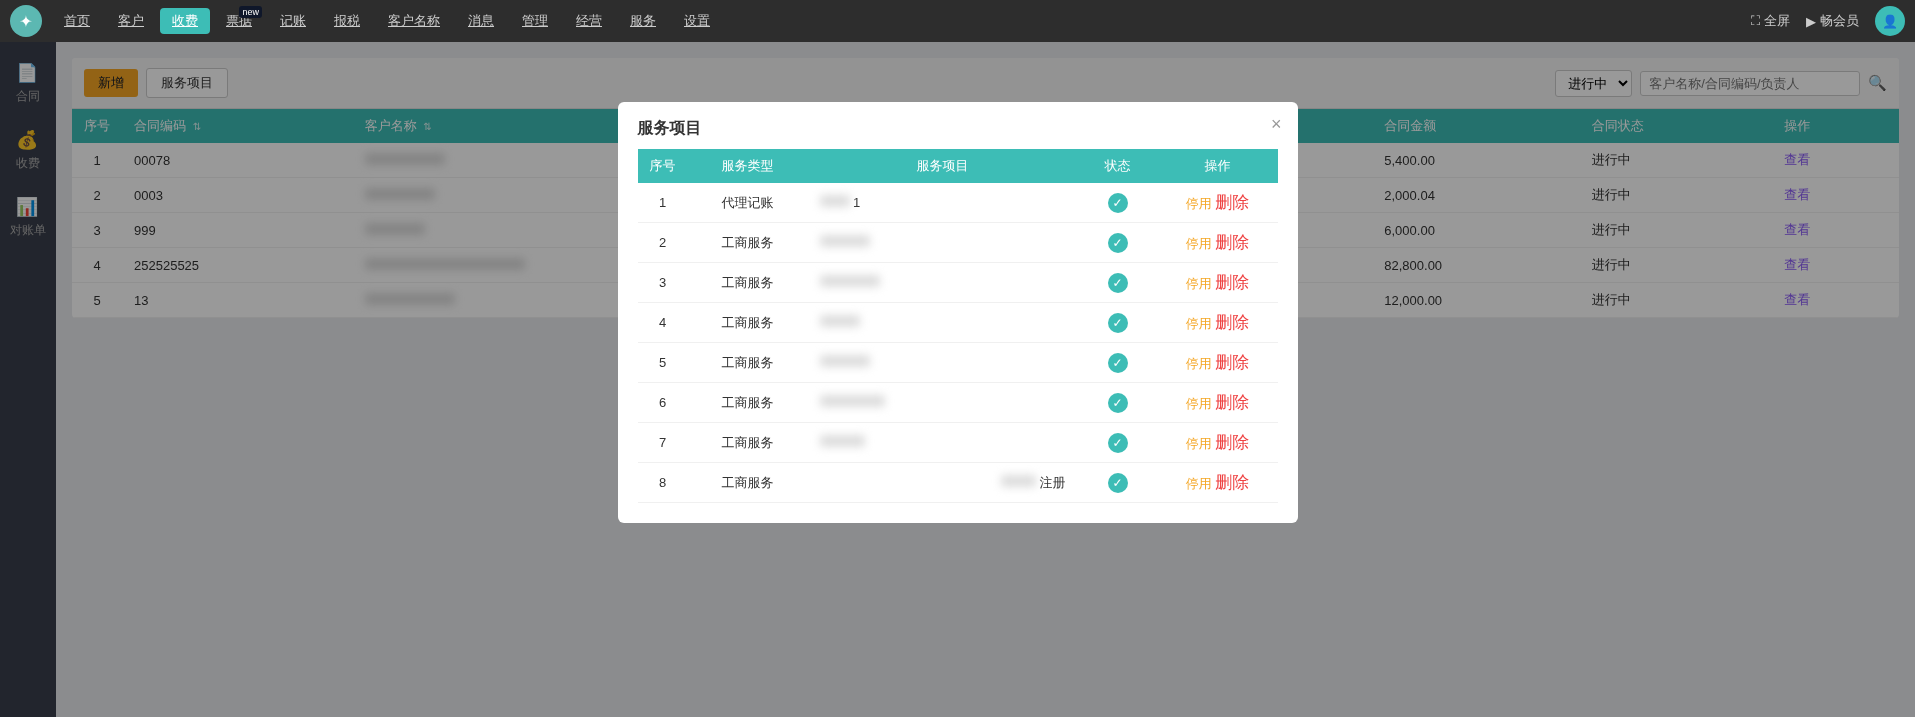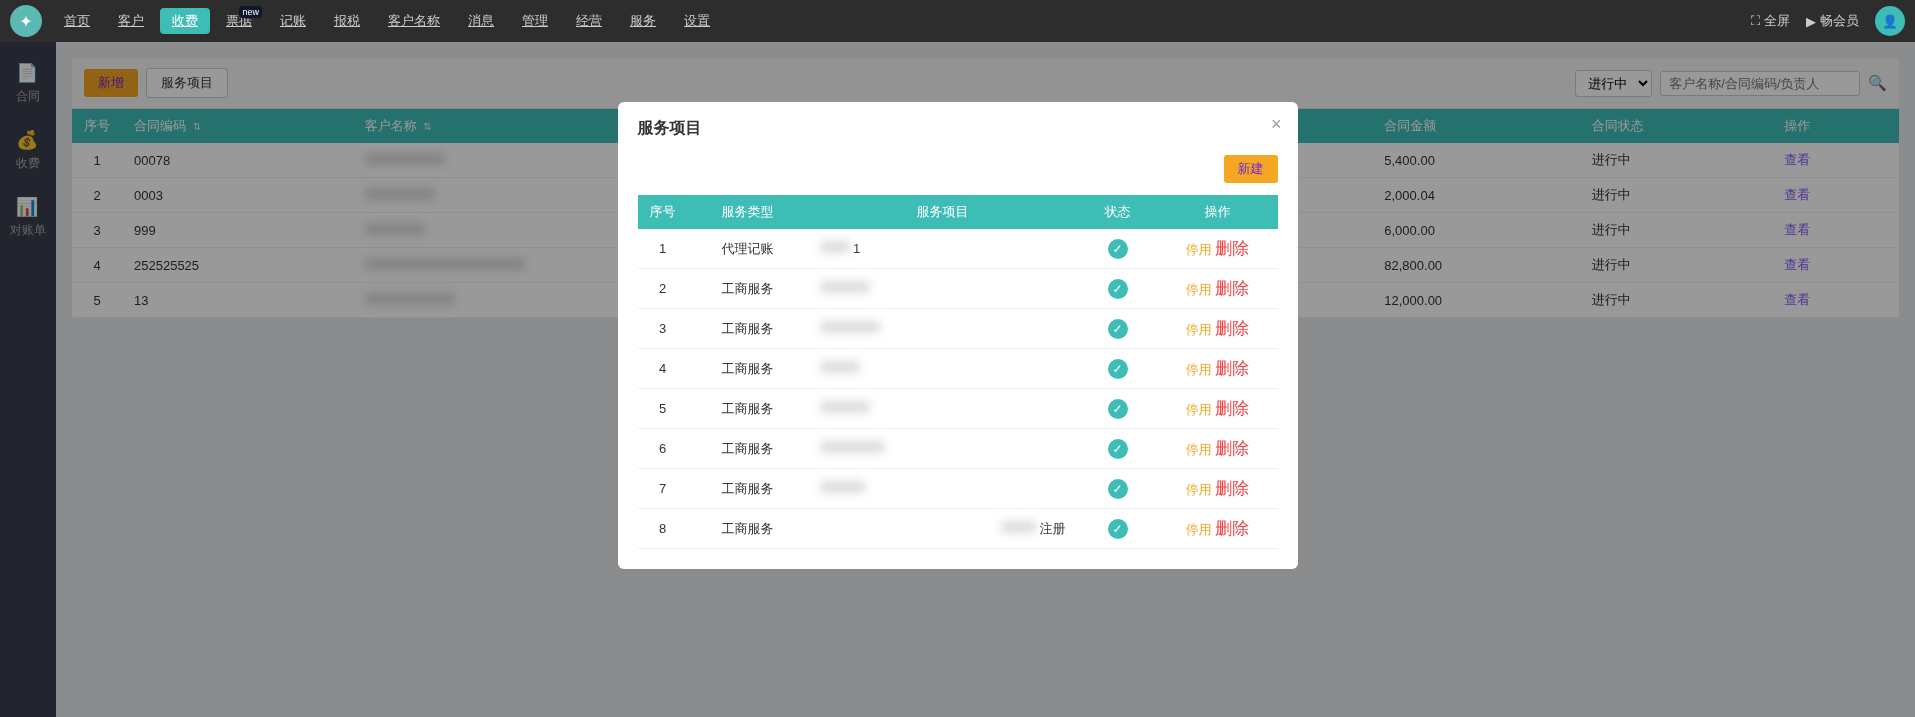--- a/index.html
+++ b/index.html
@@ -126,21 +126,21 @@
     .panel-toolbar {
       display: flex;
       align-items: center;
       padding: 10px 12px;
       gap: 8px;
       background: #f5f5f5;
       border-bottom: 1px solid #e0e0e0;
     }
     .btn-new {
       background: #f5a623;
-      color: #6d28d9;
+      color: #0f172a;
       border: none;
       padding: 5px 14px;
       border-radius: 3px;
       cursor: pointer;
       font-size: 13px;
     }
     .btn-service {
       background: white;
       border: 1px solid #ccc;
       padding: 5px 14px;
@@ -160,21 +160,21 @@
       border: 1px solid #ccc;
       border-radius: 3px;
       font-size: 13px;
       background: white;
     }
     .search-input {
       padding: 4px 8px;
       border: 1px solid #ccc;
       border-radius: 3px;
       font-size: 13px;
-      width: 200px;
+      width: 220px;
     }
     .search-btn {
       background: none;
       border: none;
       cursor: pointer;
       color: #666;
       font-size: 15px;
     }
 
     
@@ -460,23 +460,20 @@
         </tbody>
       </table>
     </div>
 
     <div class="overlay">
       <div class="modal">
         <div class="modal-header">
           <span>服务项目</span>
         </div>
         <button class="modal-close">×</button>
-        <div class="modal-toolbar">
-          <button class="btn-new">新建</button>
-        </div>
         <div class="modal-body">
           <div style="position:relative;">
             <table class="modal-table">
               <thead>
                 <tr>
                   <th style="width:50px;">序号</th>
                   <th style="width:120px;">服务类型</th>
                   <th>服务项目</th>
                   <th style="width:80px;">状态</th>
                   <th style="width:120px;">操作</th>

